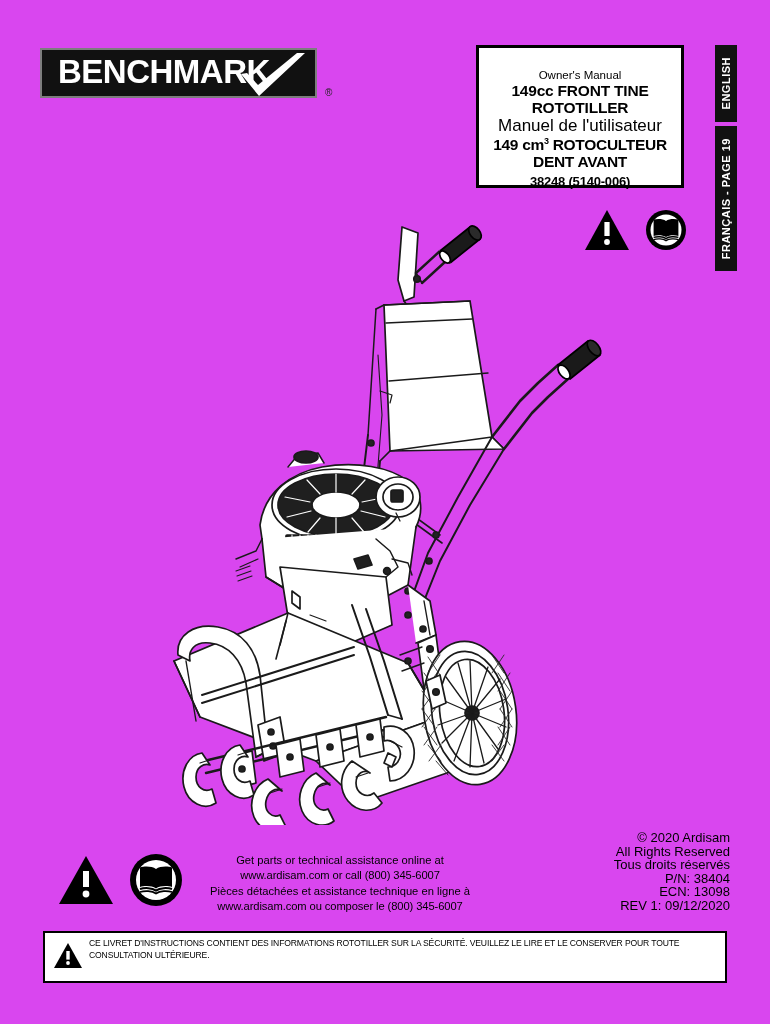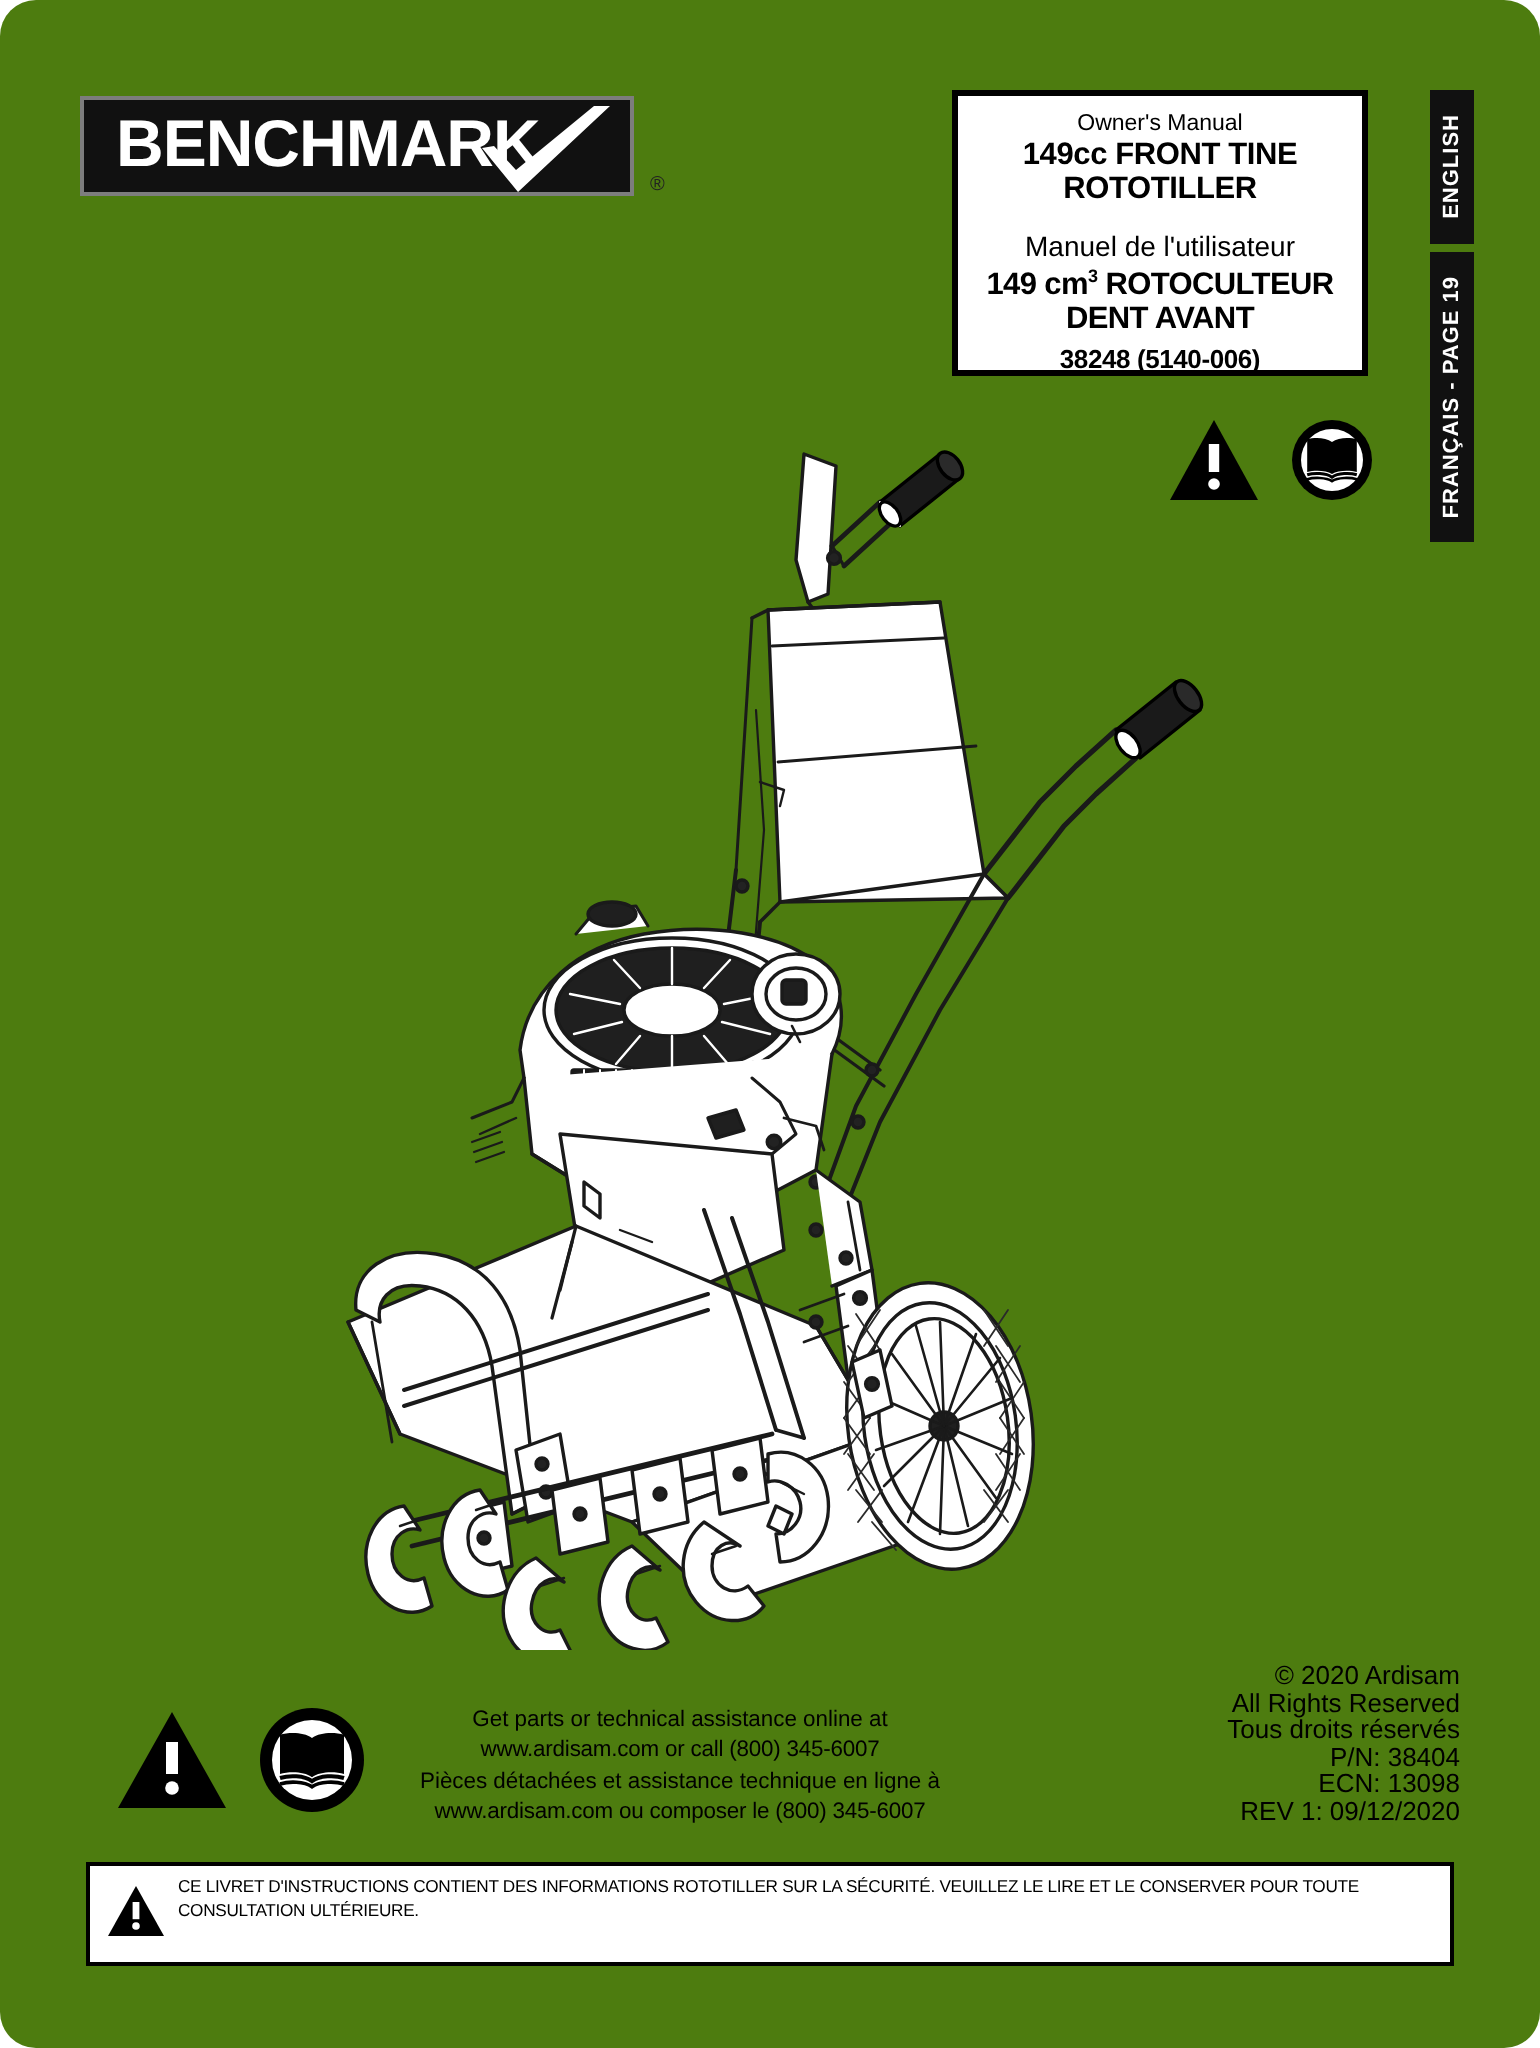--- a/index.html
+++ b/index.html
@@ -1,19 +1,19 @@
 <!DOCTYPE html>
 <html><head>
 <meta charset="utf-8">
 <style>
   * { margin:0; padding:0; box-sizing:border-box; }
   html,body { width:770px; height:1024px; background:#ffffff; }
   body { font-family:"Liberation Sans", sans-serif; color:#000; position:relative; overflow:hidden; }
 
-  .page { position:absolute; inset:0; background:#4d7c0f;border-radius:18px; }
+  .page { position:absolute; inset:0; background:#d946ef; }
 
   
   .logo-box{
     position:absolute; left:40px; top:48px; width:277px; height:50px;
     background:#111; border:2px solid #7d7d7d;
     overflow:hidden;
   }
   .logo-text{
     position:absolute; left:16px; top:50%; transform:translateY(-52%);
     color:#fff; font-weight:bold; font-size:33px; letter-spacing:-0.5px;
@@ -24,24 +24,24 @@
   .logo-reg{
     position:absolute; left:325px; top:87px; font-size:10px; color:#222;
   }
 
   
   .title-box{
     position:absolute; left:476px; top:45px; width:208px; height:143px;
     border:3px solid #000; background:#fff;
     padding:5px 4px 4px 4px; text-align:center;
   }
-  .t-sub{ font-size:11.5px; line-height:14px; margin-top:2px; }
+  .t-sub{ font-size:11.5px; line-height:14px; margin-top:15px; }
   .t-main{ font-size:15.5px; font-weight:bold; line-height:17px; letter-spacing:-0.2px;}
   .t-main2{ font-size:15.5px; font-weight:bold; line-height:17px; letter-spacing:-0.2px;text-align:center;}
-  .t-sub2{ font-size:14px; line-height:14px; margin-top:13px;}
+  .t-sub2{ font-size:17px; line-height:14px; margin-top:3px;}
   .t-fr{ font-size:15.5px; font-weight:bold; line-height:17px; letter-spacing:-0.3px;}
   .t-num{ font-size:13px; font-weight:bold; line-height:16px; margin-top:4px; letter-spacing:-0.2px;}
   .sup{ font-size:9px; vertical-align:super; }
 
   
   .tab{
     position:absolute; right:33px; background:#111; color:#fff;
     display:flex; align-items:center; justify-content:center;
     font-weight:bold; letter-spacing:0.5px;
   }

